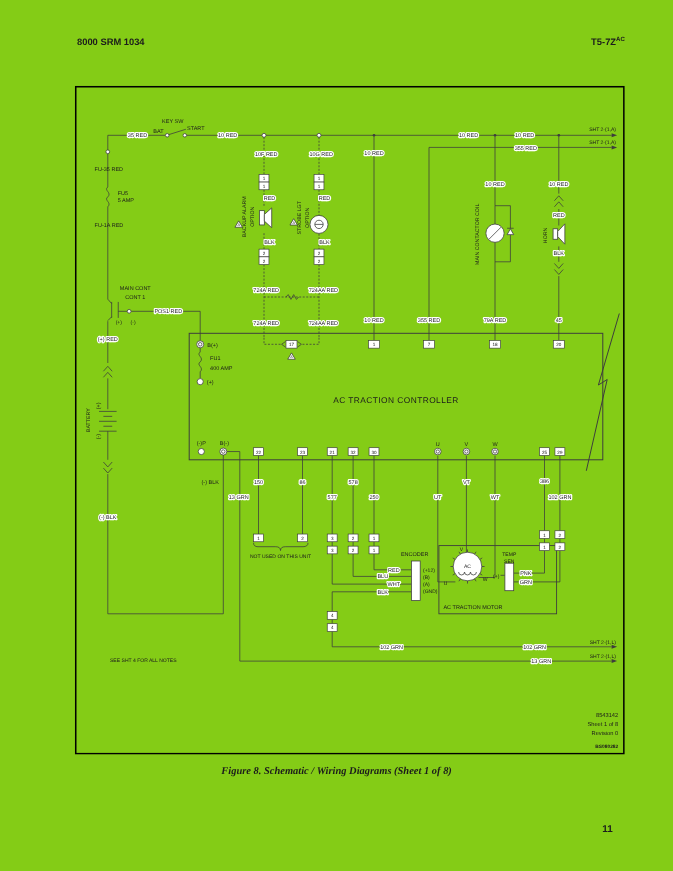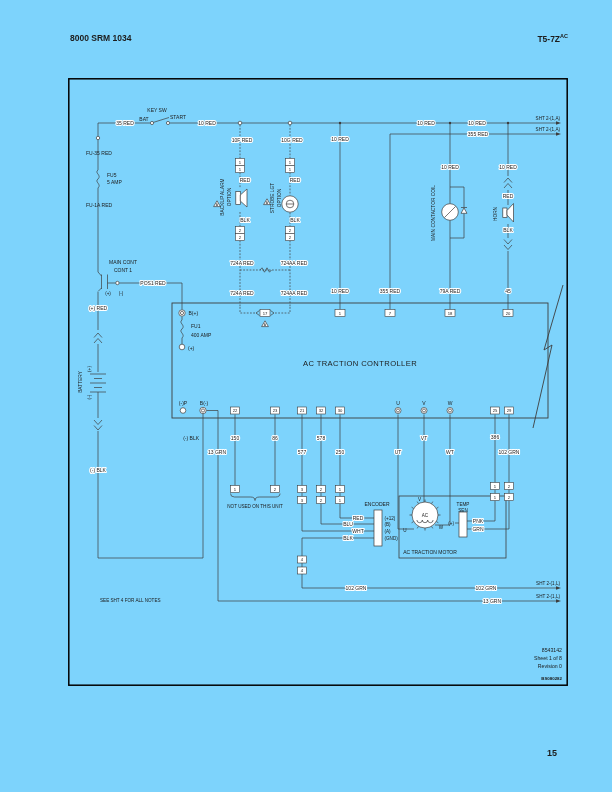--- a/index.html
+++ b/index.html
@@ -1,16 +1,16 @@
 <!DOCTYPE html>
 <html><head>
 <meta charset="utf-8">
 <style>
   html,body{margin:0;padding:0;background:#ffffff;}
-  .page{position:relative;width:612px;height:792px;background:#7dd3fc;overflow:hidden;
+  .page{position:relative;width:612px;height:792px;background:#84cc16;overflow:hidden;
         font-family:"Liberation Sans",sans-serif;color:#1c1c1c;}
   .hdr-left{position:absolute;left:70px;top:33px;font-size:8.5px;font-weight:bold;}
   .hdr-right{position:absolute;right:44px;top:33px;font-size:8.5px;font-weight:bold;}
   .hdr-right sup{font-size:5.5px;}
   .fig{position:absolute;left:68px;top:78px;width:437px;height:608px;}
   .caption{position:absolute;left:0;top:697px;width:612px;text-align:center;
            font-family:"Liberation Serif",serif;font-style:italic;font-weight:bold;font-size:9.5px;}
   .pagenum{position:absolute;right:55px;top:748px;font-size:9px;font-weight:bold;}
   svg text{font-family:"Liberation Sans",sans-serif;font-size:5px;fill:#1c1c1c;text-anchor:middle;}
   svg .wl{paint-order:stroke;stroke:#ffffff;stroke-width:2.2px;stroke-linejoin:round;}
@@ -344,14 +344,15 @@
       <text class="sm st" x="32" y="524">SEE SHT 4 FOR ALL NOTES</text>
 
       <text class="tb" x="494" y="574">8543142</text>
       <text class="tb" x="494" y="582">Sheet 1 of 8</text>
       <text class="tb" x="494" y="590">Revision 0</text>
       <text class="tbb" x="494" y="602">BS080282</text>
     </g>
   </svg>
   </div>
 
-  <div class="pagenum">15</div>
+  <div class="caption">Figure 8.  Schematic / Wiring Diagrams (Sheet 1 of 8)</div>
+  <div class="pagenum">11</div>
 </div>
 
 </body></html>

